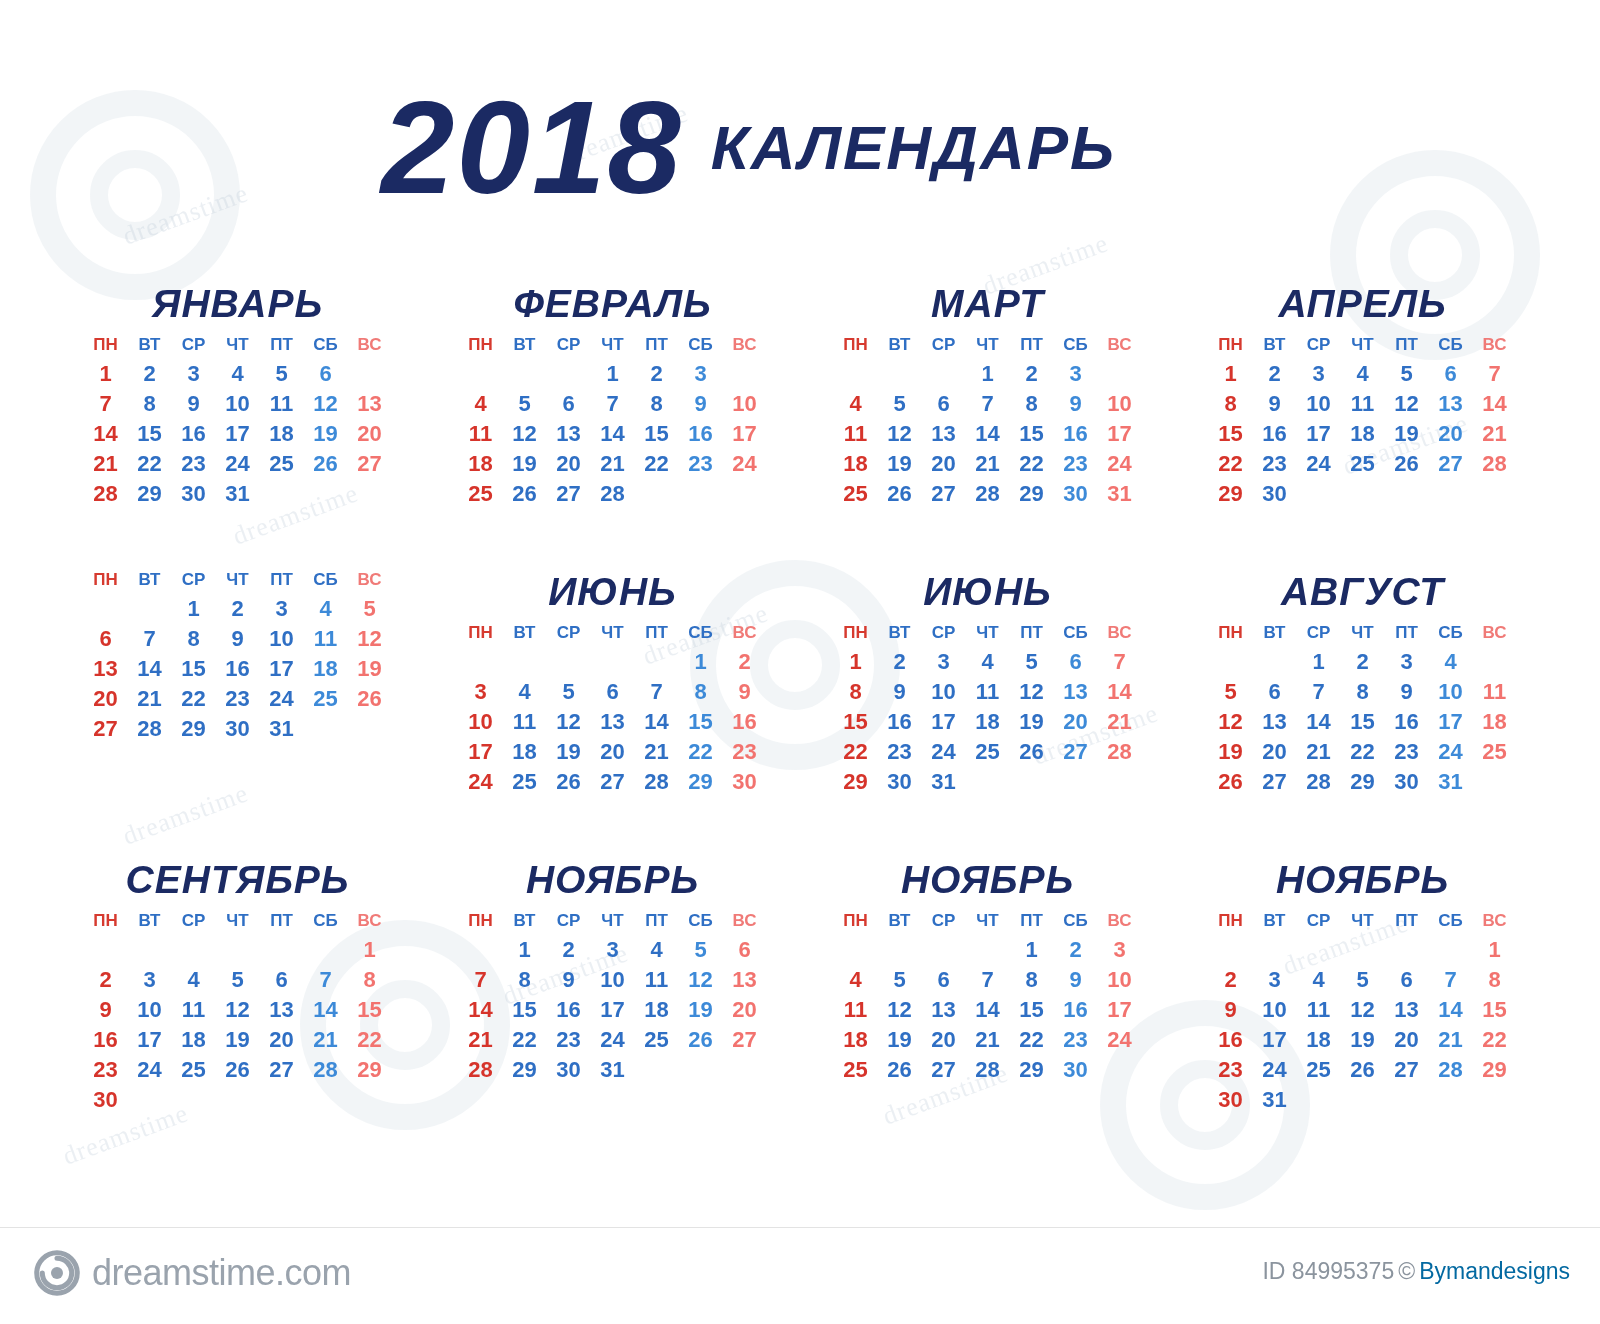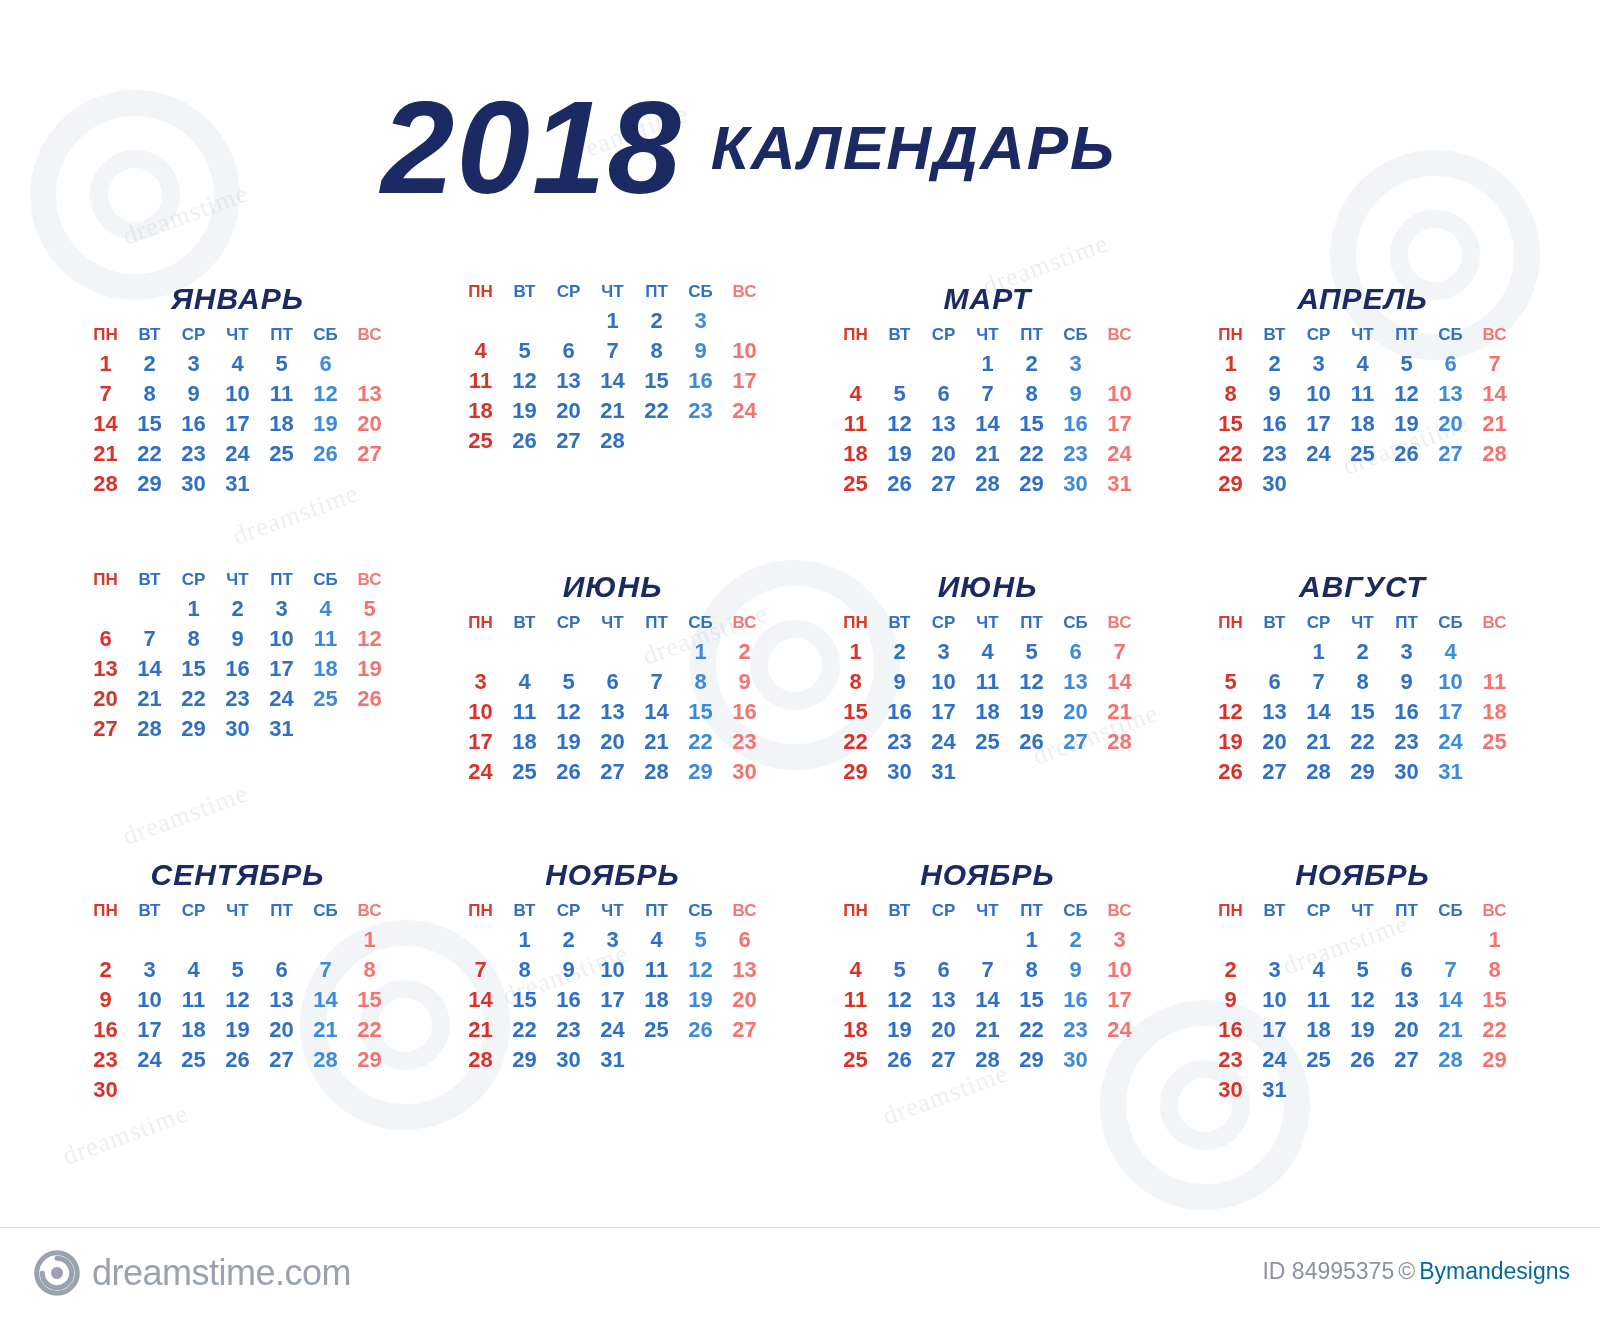--- a/index.html
+++ b/index.html
@@ -92,21 +92,21 @@
     width: 1500px;
     display: grid;
     grid-template-columns: repeat(4, 375px);
     grid-template-rows: repeat(3, 288px);
   }
   .month {
     position: relative;
   }
   .month-name {
     text-align: center;
-    font-size: 30px;
+    font-size: 39px;
     font-weight: bold;
     font-style: italic;
     color: #1b2a63;
     letter-spacing: 1px;
     margin-bottom: 9px;
   }
   .weekdays, .week {
     display: grid;
     grid-template-columns: repeat(7, 44px);
     justify-content: center;
@@ -264,20 +264,21 @@
           <span class="d-mon">28</span>
           <span class="">29</span>
           <span class="">30</span>
           <span class="">31</span>
           <span class="d-empty"></span>
           <span class="d-empty"></span>
           <span class="d-empty"></span>
         </div>
       </div>
       <div class="month">
+        <div class="month-name">ФЕВРАЛЬ</div>
         <div class="weekdays">
           <span class="wd-mon">ПН</span>
           <span>ВТ</span>
           <span>СР</span>
           <span>ЧТ</span>
           <span>ПТ</span>
           <span>СБ</span>
           <span class="wd-sun">ВС</span>
         </div>
         <div class="week">

